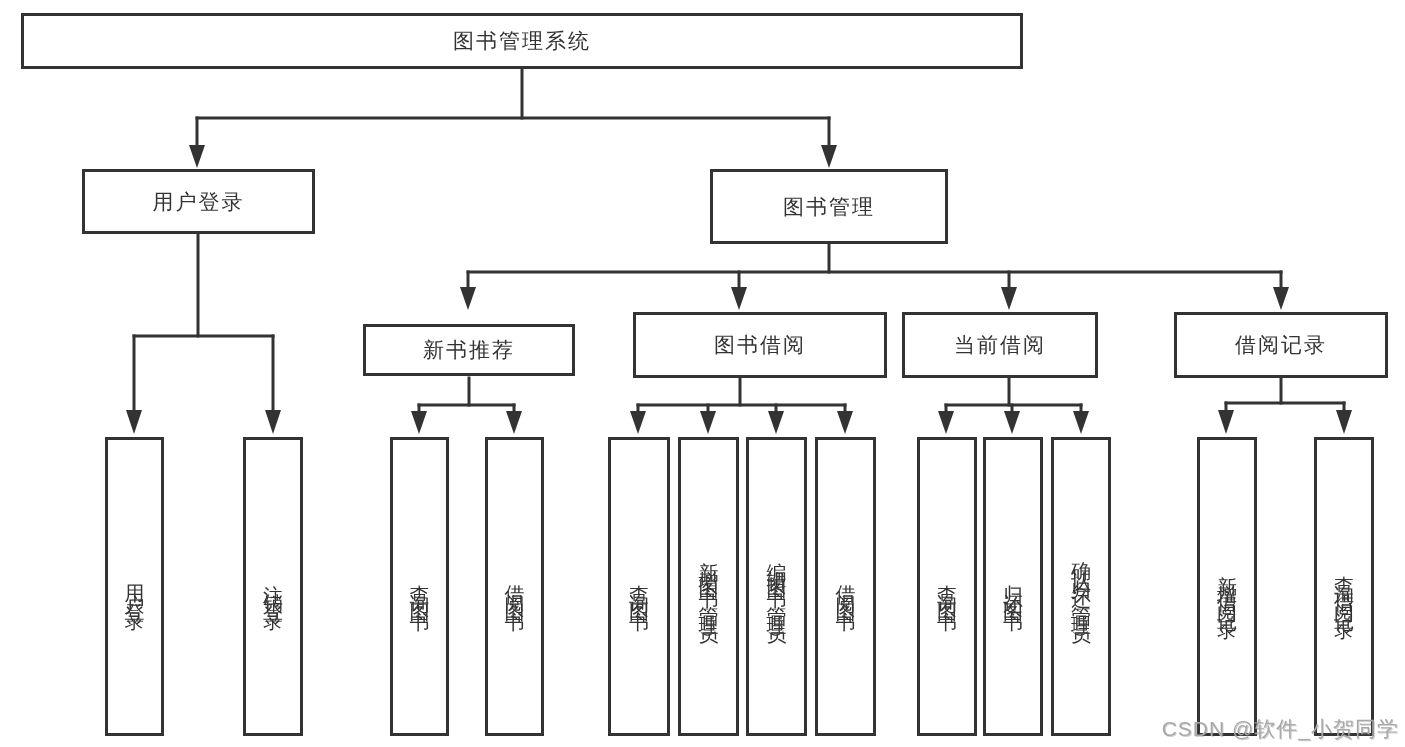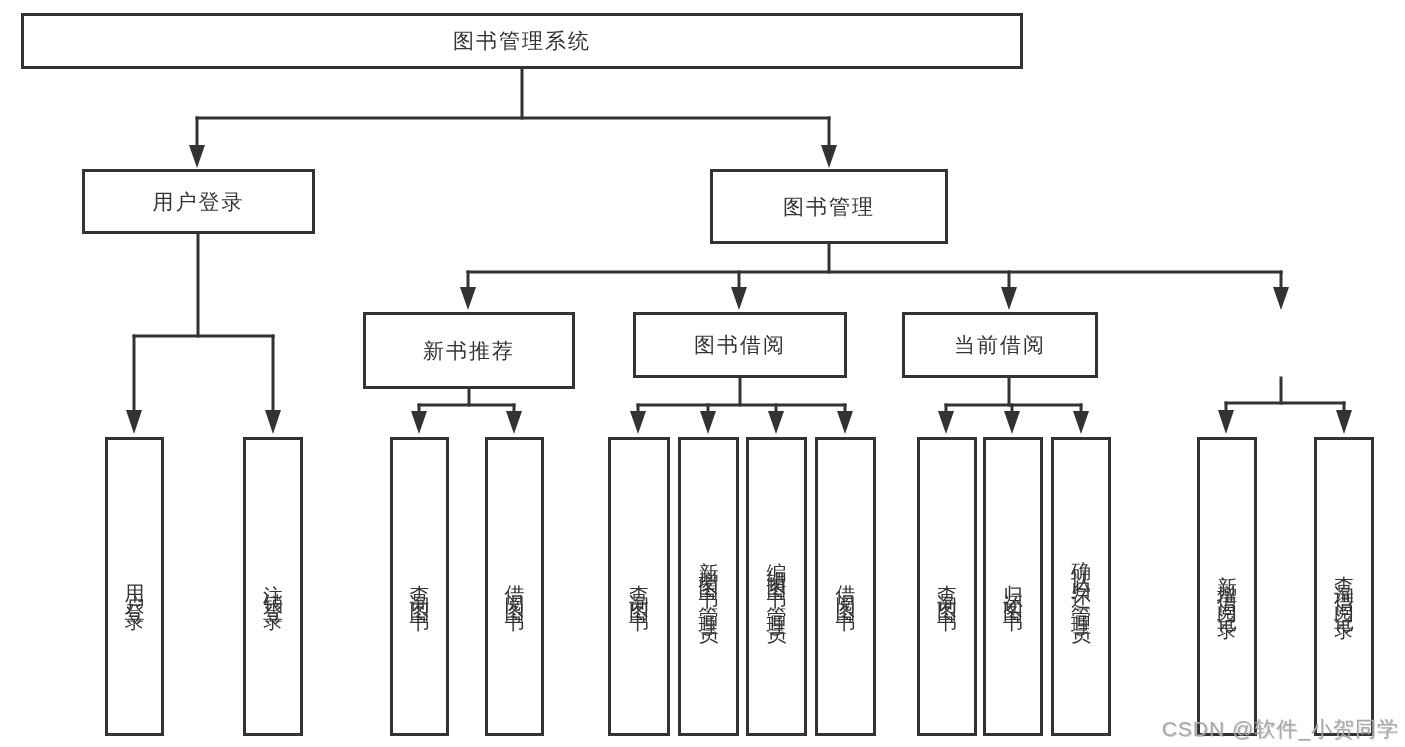--- a/index.html
+++ b/index.html
@@ -114,28 +114,31 @@
     <span>图书管理系统</span>
   </div>
 
   <div class="hnode" style="left:82px;top:169px;width:233px;height:65px;">
     <span>用户登录</span>
   </div>
   <div class="hnode" style="left:710px;top:169px;width:238px;height:75px;">
     <span>图书管理</span>
   </div>
 
-  <div class="hnode" style="left:363px;top:312px;width:212px;height:77px;">
+  <div class="hnode" style="left:363px;top:324px;width:212px;height:52px;">
     <span>新书推荐</span>
   </div>
-  <div class="hnode" style="left:633px;top:312px;width:214px;height:66px;">
+  <div class="hnode" style="left:633px;top:312px;width:254px;height:66px;">
     <span>图书借阅</span>
   </div>
   <div class="hnode" style="left:902px;top:312px;width:196px;height:66px;">
     <span>当前借阅</span>
+  </div>
+  <div class="hnode" style="left:1174px;top:312px;width:214px;height:66px;">
+    <span>借阅记录</span>
   </div>
 
   <div class="leaf" style="left:105px;width:59px;">
     <span class="vtext">用户登录</span>
   </div>
   <div class="leaf" style="left:243px;width:60px;">
     <span class="vtext">注销登录</span>
   </div>
 
   <div class="leaf" style="left:390px;width:59px;">

